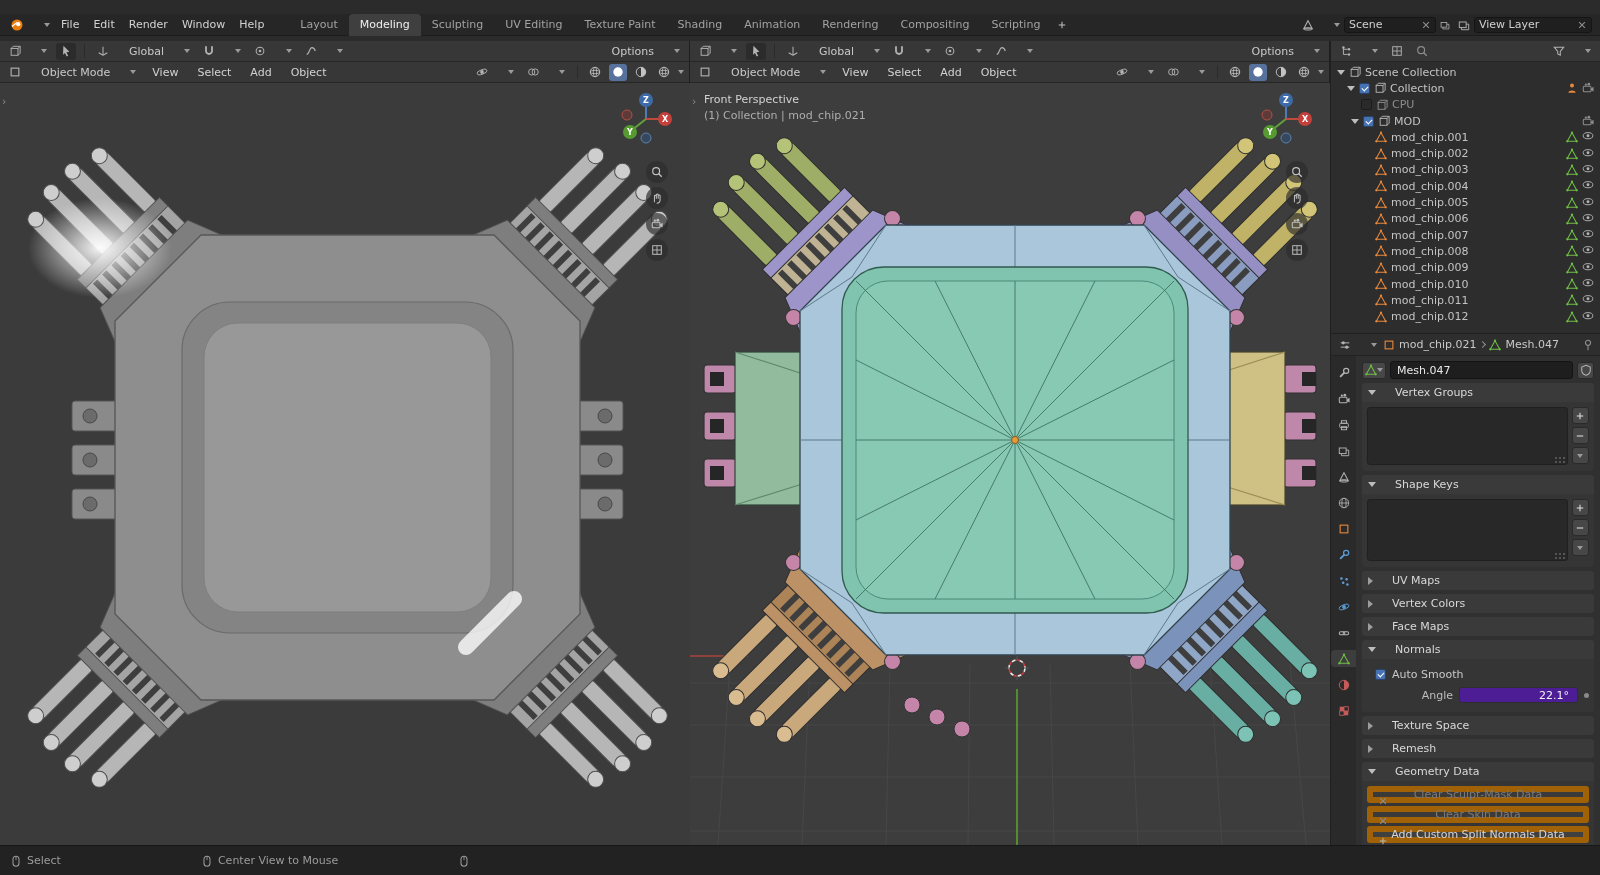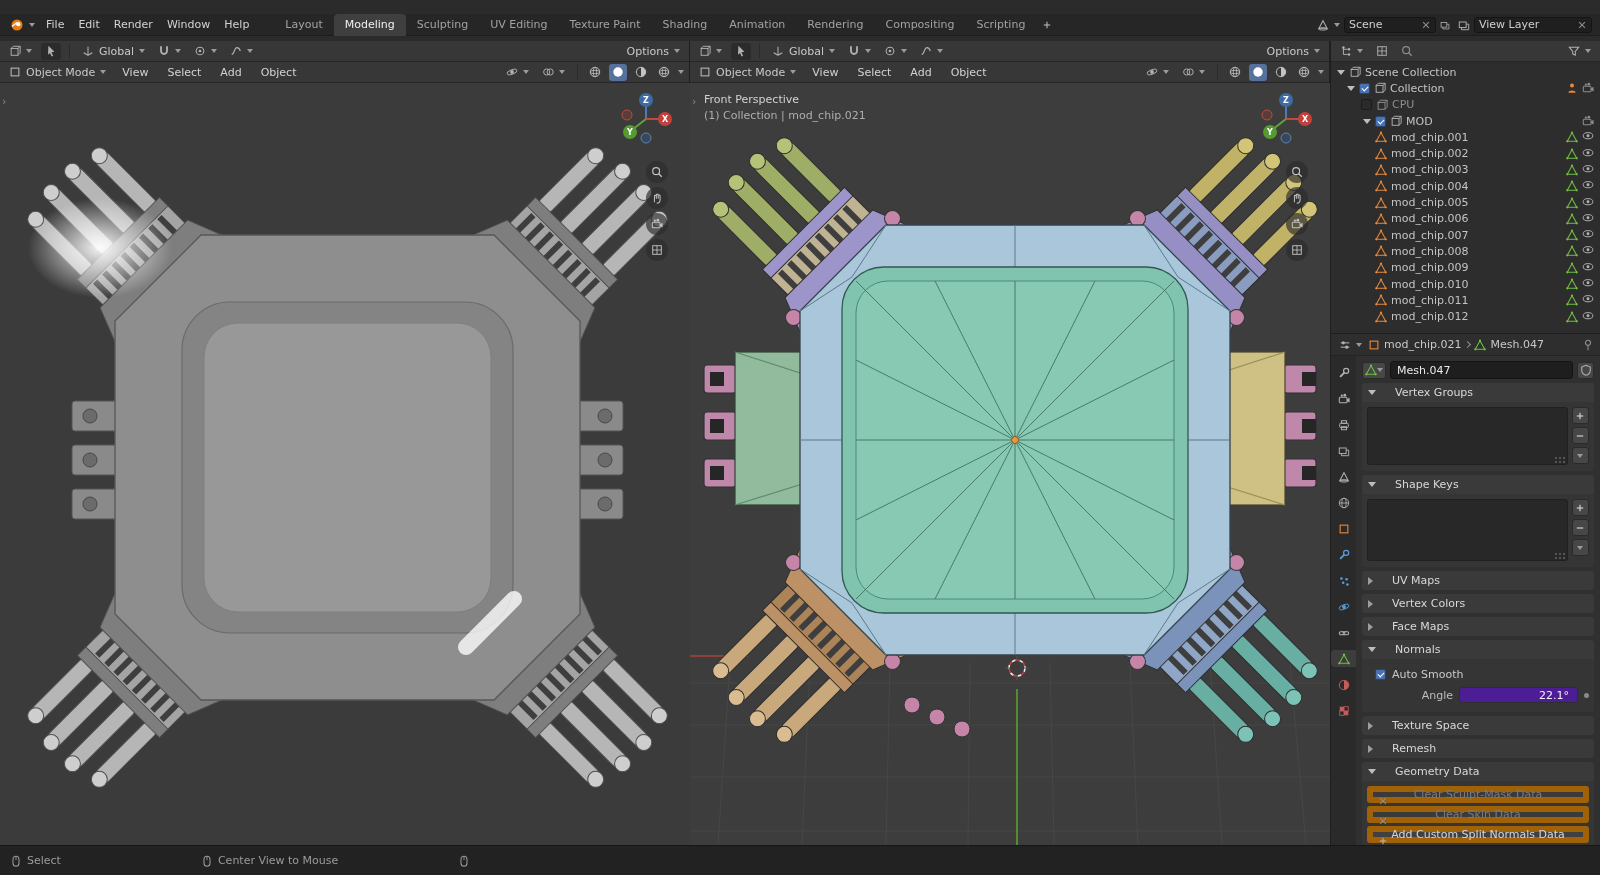--- a/index.html
+++ b/index.html
@@ -18,21 +18,21 @@
 .win-btn.close{background:transparent;}
 
 .topbar{left:0;top:14px;width:1600px;height:22px;background:#262626;display:flex;align-items:center;border-bottom:1px solid #1c1c1c;}
 .menu-item{padding:0 7px;color:#d2d2d2;height:22px;line-height:22px;}
 .tab{padding:0 11px;height:22px;line-height:22px;color:#a2a2a2;border-radius:4px 4px 0 0;}
 .tab.active{background:#3f3f3f;color:#efefef;}
 .tab.plus{padding:0 6px;display:flex;align-items:center;}
 .tb-field{display:flex;align-items:center;gap:3px;background:#1f1f1f;border:1px solid #151515;border-radius:3px;height:16px;padding:0 4px;color:#cfcfcf;}
 
 .hdr{display:flex;align-items:center;height:21px;background:#373737;border-bottom:1px solid #262626;padding:0 5px;gap:5px;}
-.ibtn{display:flex;align-items:center;gap:5px;padding:0 4px;height:17px;border-radius:3px;color:#c9c9c9;}
+.ibtn{display:flex;align-items:center;gap:20px;padding:0 4px;height:17px;border-radius:3px;color:#c9c9c9;}
 .ibtn.pressed{background:#2b2b2b;}
 .crt{width:0;height:0;border-left:3px solid transparent;border-right:3px solid transparent;border-top:4px solid #9a9a9a;display:inline-block;flex:none;}
 .arr-d{width:0;height:0;border-left:4px solid transparent;border-right:4px solid transparent;border-top:5px solid #bdbdbd;display:inline-block;flex:none;}
 .arr-r{width:0;height:0;border-top:4px solid transparent;border-bottom:4px solid transparent;border-left:5px solid #9d9d9d;display:inline-block;flex:none;}
 .chevr{width:5px;height:5px;border-top:1.5px solid #8f8f8f;border-right:1.5px solid #8f8f8f;transform:rotate(45deg);display:inline-block;flex:none;}
 .sep{width:1px;height:14px;background:#2a2a2a;margin:0 3px;}
 .shade-btn{width:18px;height:17px;display:flex;align-items:center;justify-content:center;border-radius:3px;color:#c3c3c3;}
 .shade-btn.active{background:#56719b;color:#fff;}
 
 .vp-canvas{position:absolute;left:0;top:42px;overflow:hidden;background:#3c3c3c;}
@@ -793,21 +793,21 @@
             <use href="#ic-cam"></use>
           </svg>
       </div>
       <div class="ol-row" style="padding-left:30px;color:#8d8d8d">
         <span class="cb"></span>
         <svg class="i i12 c-dim" viewBox="0 0 14 14">
             <use href="#ic-box"></use>
           </svg>
         <span class="ol-label">CPU</span>
       </div>
-      <div class="ol-row" style="padding-left:32px">
+      <div class="ol-row" style="padding-left:20px">
         <span class="arr-d"></span>
         <span class="cb on"></span>
         <svg class="i i12 c-gray" viewBox="0 0 14 14">
             <use href="#ic-box"></use>
           </svg>
         <span class="ol-label">MOD</span>
         <span class="flex1"></span>
         <svg class="i i12 c-dim" viewBox="0 0 14 14">
             <use href="#ic-cam"></use>
           </svg>

